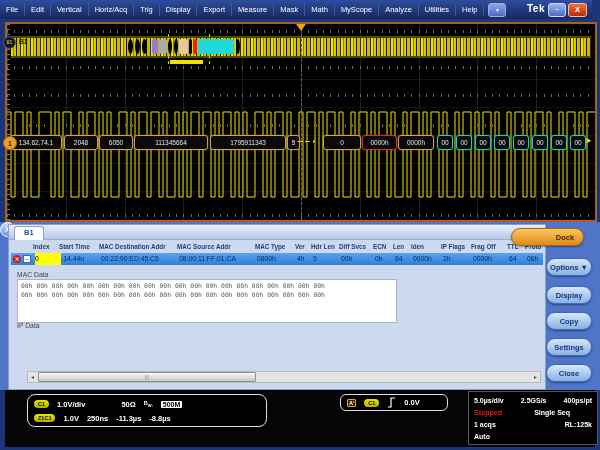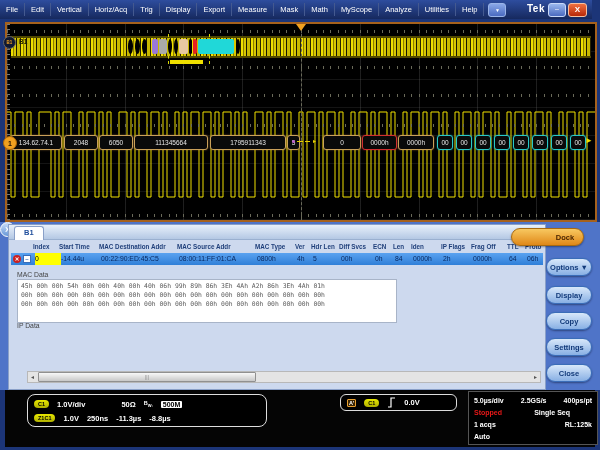--- a/index.html
+++ b/index.html
@@ -58,21 +58,21 @@
   #btn-x{top:6px;right:2px;width:13px;height:13px;border-radius:50%;background:linear-gradient(#c8dcf8,#6898d8);border:1px solid #fff;color:#fff;font-size:6.5px;font-weight:bold;display:flex;align-items:center;justify-content:center;}
   #btn-options{top:36px;}#btn-export{top:64px;}#btn-copy{top:90px;}#btn-settings{top:116px;}#btn-close2{top:142px;}
   
   #bottom-strip{position:absolute;left:5px;top:390px;width:590px;height:57px;background:#050505;}
   #ro-left{position:absolute;left:22px;top:4px;width:240px;height:33px;background:#000;border:1px solid #ddd;border-radius:8px;padding:2px 6px;box-sizing:border-box;color:#fff;font-size:7.5px;font-weight:bold;}
   .ro-row{display:flex;align-items:center;gap:8px;height:14px;}
   .badge{background:linear-gradient(#e8e800,#b0b000);color:#000;font-size:5.5px;font-weight:bold;border-radius:5px;padding:1px 4px;flex:none;}
   #bw-chip{background:#fff;color:#000;padding:0 2px;border-radius:1px;font-size:7px;}
   .bw-pre{font-size:5.5px;color:#fff;}
   .bw-pre sub{font-size:4px;}
-  #ro-mid{position:absolute;left:335px;top:4px;width:117px;height:17px;background:#000;border:1px solid #ddd;border-radius:6px;display:flex;align-items:center;gap:8px;padding:0 6px;box-sizing:border-box;color:#fff;font-size:7.5px;font-weight:bold;}
+  #ro-mid{position:absolute;left:335px;top:4px;width:108px;height:17px;background:#000;border:1px solid #ddd;border-radius:6px;display:flex;align-items:center;gap:8px;padding:0 6px;box-sizing:border-box;color:#fff;font-size:7.5px;font-weight:bold;}
   #amark{border:1px solid #e8a030;color:#fff;font-size:5.5px;padding:0 1px;border-radius:1px;background:#3a2400;}
   #ro-right{position:absolute;left:463px;top:1px;width:130px;height:54px;background:#000;border:1px solid #555;color:#fff;font-size:7px;font-weight:bold;padding:2px 5px;box-sizing:border-box;}
   .ror-row{display:flex;height:12px;align-items:center;}
   .ror-row .sp{flex:1;}
   #acq-status{color:#e81818;}
 </style>
 </head>
 <body>
 
 <div id="menubar">
@@ -196,21 +196,20 @@
         <span class="rc" style="width: 20px;">0h</span>
         <span class="rc" style="width: 18px;">84</span>
         <span class="rc" style="width: 30px;">0000h</span>
         <span class="rc" style="width: 30px;">2h</span>
         <span class="rc" style="width: 36px;">0000h</span>
         <span class="rc" style="width: 18px;">64</span>
         <span class="rc" style="width: 26px;">06h</span>
       </div>
     <div class="sect-label" style="top:46px;">MAC Data</div>
     <div class="hexbox" style="top:54px;height:38px;" id="mac-data-rows">
-        <div>45h 00h 00h 54h 00h 00h 40h 00h 40h 06h 99h 89h 86h 3Eh 4Ah A2h 86h 3Eh 4Ah 01h</div>
         <div>00h 00h 00h 00h 00h 00h 00h 00h 00h 00h 00h 00h 00h 00h 00h 00h 00h 00h 00h 00h</div>
         <div>00h 00h 00h 00h 00h 00h 00h 00h 00h 00h 00h 00h 00h 00h 00h 00h 00h 00h 00h 00h</div>
       </div>
     <div class="sect-label" style="top:97px;">IP Data</div>
     <div id="hscroll">
       <span class="scroll-arrow">◄</span>
       <div id="scroll-thumb"></div>
       <span class="scroll-arrow" style="position:absolute;right:0;">►</span>
     </div>
   </div>

